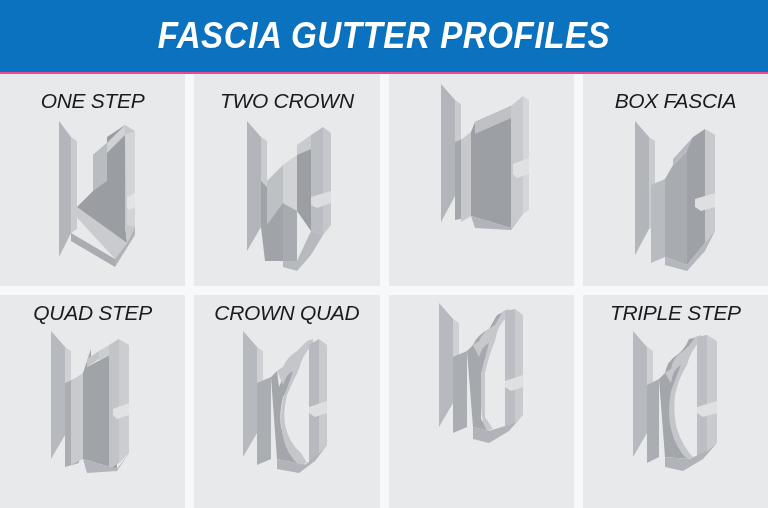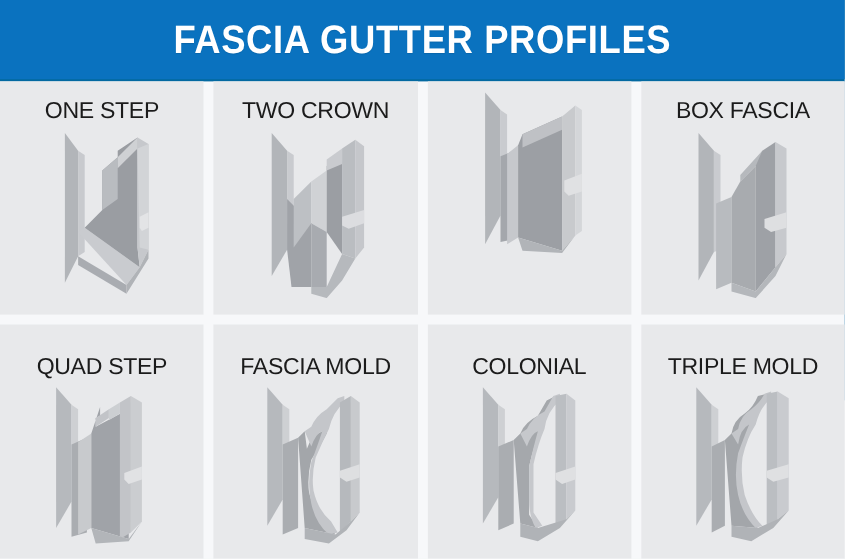--- a/index.html
+++ b/index.html
@@ -7,21 +7,22 @@
     width: 768px;
     height: 508px;
     overflow: hidden;
     background: #f4f5f7;
     font-family: "Liberation Sans", sans-serif;
   }
   #page {
     position: relative;
     width: 768px;
     height: 364px;
-    background: #0369a1;
+    background: #ec4899;
+    font-style: italic;
   }
 
   
   .header-banner {
     position: absolute;
     left: 0; top: 0;
     width: 768px;
     height: 72px;
     background: #0a72bf;
     display: flex;
@@ -65,21 +66,21 @@
     font-family: "Liberation Sans", sans-serif;
     font-size: 21px;
     font-weight: 400;
     color: #1b1b1b;
     letter-spacing: -0.3px;
     white-space: nowrap;
     text-align: center;
     line-height: 1;
   }
   .card.row2 .card-label {
-    margin-top: 28px;
+    margin-top: 7px;
   }
   .profile-art {
     flex: 1 1 auto;
     width: 100%;
     display: flex;
     align-items: flex-start;
     justify-content: center;
     padding-top: 4px;
   }
   .profile-art svg {
@@ -183,55 +184,54 @@
           <polygon points="68,24 78,18 78,28 68,34" fill="#cccfd2"></polygon>
           <polygon points="78,18 88,12 88,136 78,142" fill="#c2c4c8"></polygon>
           <polygon points="88,12 98,18 98,126 88,136" fill="#cbcdd0"></polygon>
           <path d="M82 82 L98 76 L98 88 L86 92 L82 88 Z" fill="#e1e2e4"></path>
           <polygon points="52,132 86,142 98,126 86,144 56,146" fill="#b2b5b9"></polygon>
         </svg>
       </div>
     </div>
 
     <div class="card row2">
-      <div class="card-label">FASCIA MOLD</div>
+      <div class="card-label">CROWN QUAD</div>
       <div class="profile-art">
         <svg width="124" height="150" viewBox="0 0 124 150">
           <polygon points="18,4 32,20 32,106 18,130" fill="#b6b9bd"></polygon>
           <polygon points="32,20 38,24 38,104 32,106" fill="#ced0d3"></polygon>
           <polygon points="32,106 32,56 46,50 46,132 32,138" fill="#aaadb1"></polygon>
           <path d="M46 50 L52 44 L54 60 Q58 48 68 44 L74 28 L84 18 L84 20 Q74 30 72 46 Q66 58 58 70 Q54 86 56 100 Q60 118 72 128 L80 138 L52 132 Z" fill="#a3a6aa"></path>
           <path d="M52 44 L58 40 Q62 30 72 24 L82 14 L88 12 L88 18 Q78 26 74 42 Q68 54 62 68 Q58 84 60 98 Q64 116 76 126 L82 136 L74 138 Q62 128 58 110 Q54 92 58 72 Q64 56 68 44 Q62 46 58 58 Z" fill="#c4c6ca"></path>
           <polygon points="84,18 94,12 94,126 84,136" fill="#b6b9bd"></polygon>
           <polygon points="94,12 102,18 102,118 94,126" fill="#c8cacd"></polygon>
           <path d="M84 80 L102 74 L102 86 L90 90 L84 86 Z" fill="#dedfe1"></path>
           <polygon points="52,132 80,138 94,126 102,118 90,134 74,146 52,142" fill="#b0b3b7"></polygon>
         </svg>
       </div>
     </div>
 
     <div class="card row2">
-      <div class="card-label">COLONIAL</div>
       <div class="profile-art">
         <svg width="124" height="150" viewBox="0 0 124 150">
           <polygon points="20,4 34,20 34,104 20,128" fill="#b6b9bd"></polygon>
           <polygon points="34,20 40,24 40,102 34,104" fill="#ced0d3"></polygon>
           <polygon points="34,104 34,58 48,52 48,128 34,134" fill="#aaadb1"></polygon>
           <path d="M48 52 L54 46 Q58 36 70 30 L78 16 L86 12 L86 18 Q74 28 72 44 Q66 58 62 76 L62 120 L70 132 L54 128 Z" fill="#a5a8ac"></path>
           <path d="M54 46 L60 42 Q64 32 76 26 L84 12 L90 10 L90 16 Q78 26 76 42 Q70 56 66 74 L66 118 L74 130 L68 132 Q62 122 62 106 L62 76 Q66 58 70 44 Q64 46 60 58 Z" fill="#c6c8cc"></path>
           <polygon points="86,12 96,10 96,124 86,134" fill="#bbbec2"></polygon>
           <polygon points="96,10 104,16 104,116 96,124" fill="#c9cbcf"></polygon>
           <path d="M86 82 L104 76 L104 88 L92 92 L86 88 Z" fill="#dfe0e2"></path>
           <polygon points="54,128 70,132 96,124 104,116 90,132 70,144 54,140" fill="#b0b3b7"></polygon>
         </svg>
       </div>
     </div>
 
     <div class="card row2">
-      <div class="card-label">TRIPLE MOLD</div>
+      <div class="card-label">TRIPLE STEP</div>
       <div class="profile-art">
         <svg width="124" height="150" viewBox="0 0 124 150">
           <polygon points="20,4 34,20 34,106 20,130" fill="#b6b9bd"></polygon>
           <polygon points="34,20 40,24 40,104 34,106" fill="#ced0d3"></polygon>
           <polygon points="34,106 34,58 46,52 46,130 34,136" fill="#aaadb1"></polygon>
           <path d="M46 52 L52 46 Q54 34 64 28 Q72 22 76 12 L84 10 L84 16 Q74 24 70 40 Q62 52 58 70 Q56 88 60 104 Q66 122 76 132 L52 130 Z" fill="#a3a6aa"></path>
           <path d="M52 46 L58 42 Q60 30 70 24 Q78 18 82 10 L88 8 L88 14 Q78 22 74 38 Q66 50 62 68 Q60 86 64 102 Q70 120 80 130 L74 132 Q62 120 58 102 Q54 84 58 64 Q64 48 68 38 Q60 42 58 56 Z" fill="#c4c6ca"></path>
           <polygon points="84,10 94,8 94,124 84,134" fill="#bbbec2"></polygon>
           <polygon points="94,8 104,14 104,116 94,124" fill="#c9cbcf"></polygon>
           <path d="M84 80 L104 74 L104 86 L90 90 L84 86 Z" fill="#dfe0e2"></path>

